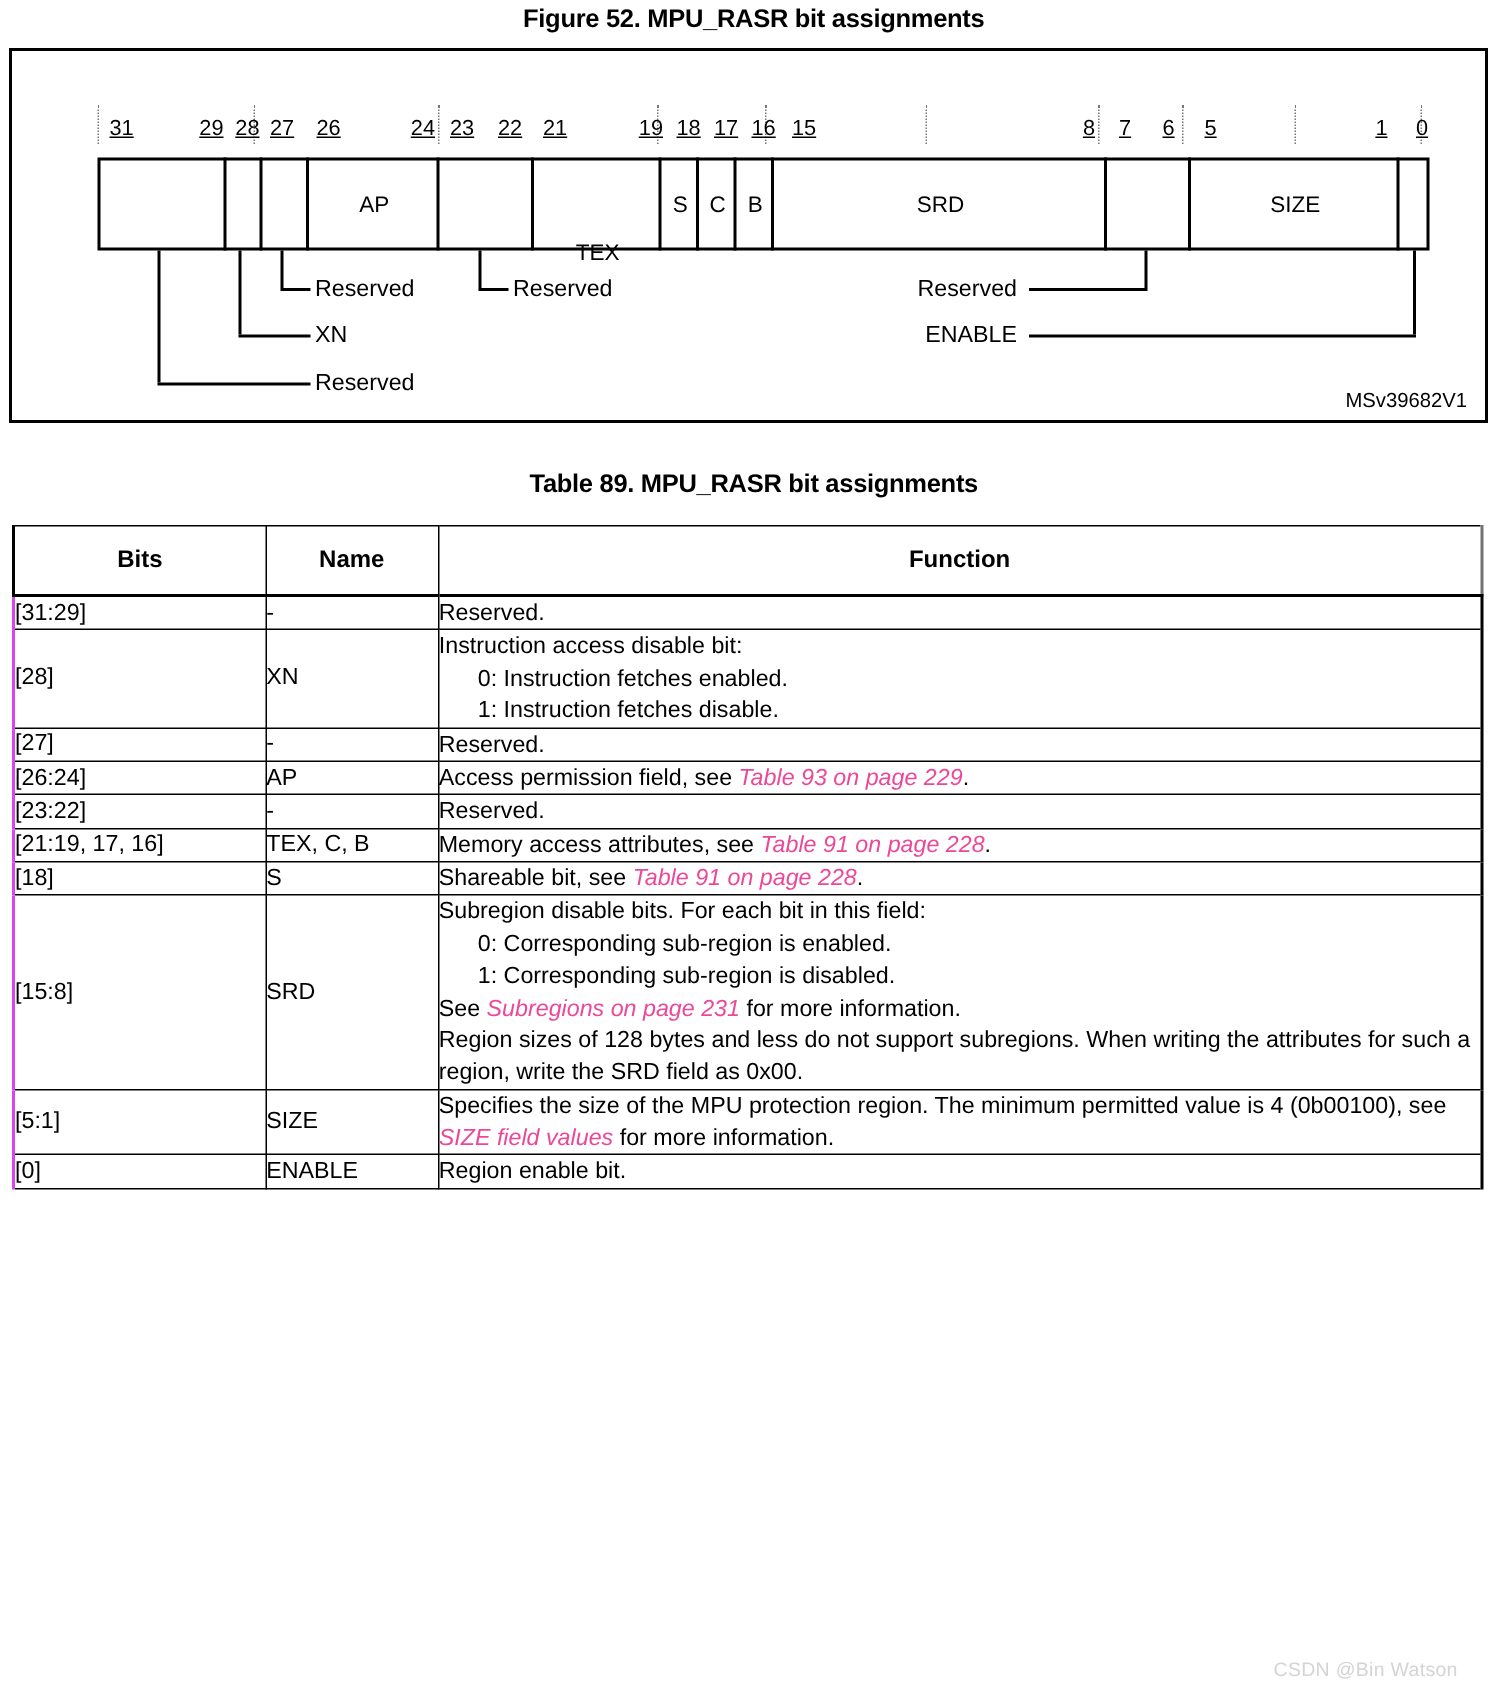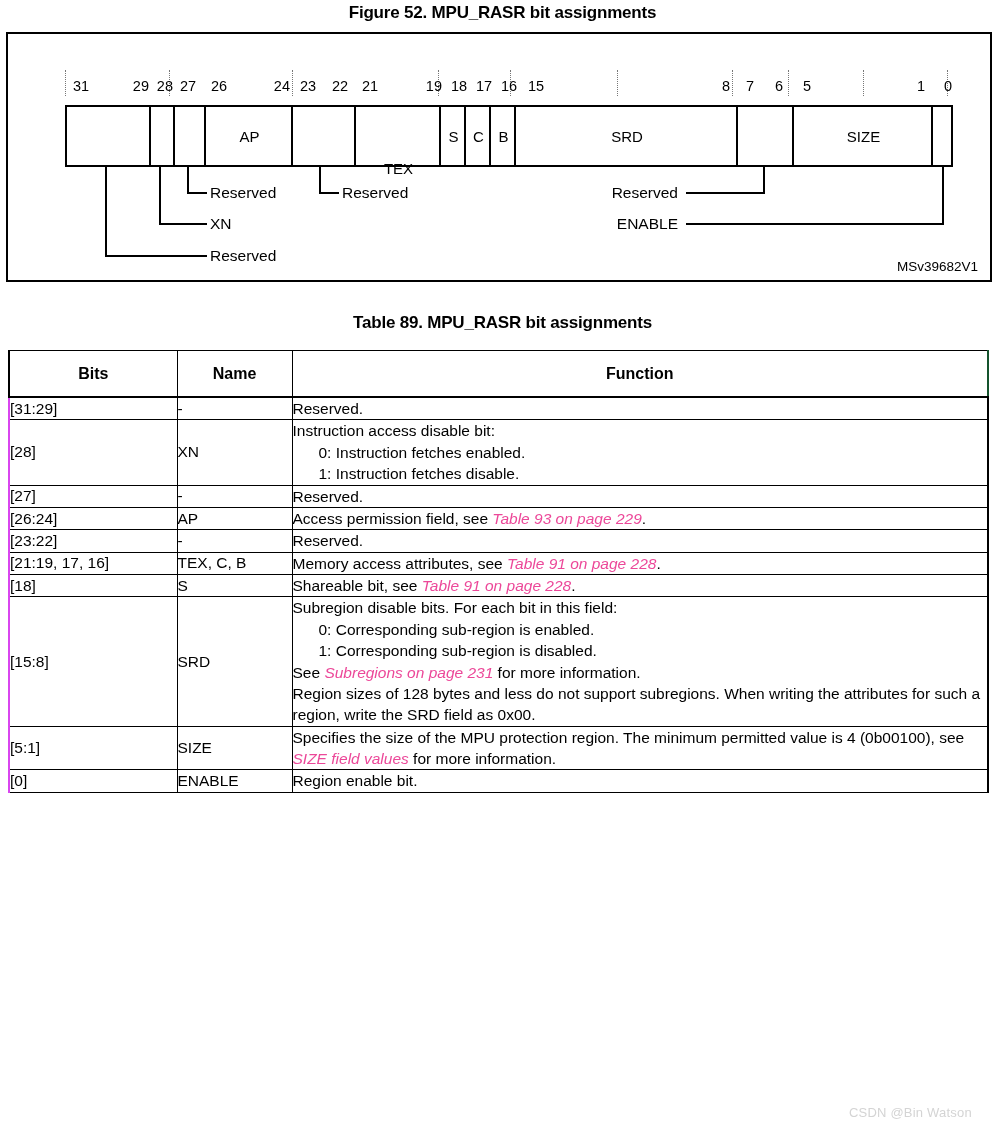--- a/index.html
+++ b/index.html
@@ -39,20 +39,21 @@
     box-sizing: border-box;
     background: #fff;
   }
 
   
   .bitnum {
     position: absolute;
     font-size: 14.5px;
     line-height: 1;
     white-space: nowrap;
+    text-decoration: underline;
   }
   .bitnum.l { text-align: left; }
   .bitnum.r { text-align: right; }
 
   
   .tick {
     position: absolute;
     width: 1px;
     border-left: 1px dotted #777;
     height: 26px;
@@ -132,21 +133,21 @@
     padding: 0;
   }
   table.bits thead th {
     border-bottom: 2px solid #000;
     text-align: center;
     font-weight: bold;
     font-size: 16px;
     height: 45px;
   }
   table.bits thead th:first-child { border-left: 2px solid #000; }
-  table.bits thead th:last-child  { border-right: 2px solid #14532d; margin-left: 32px; }
+  table.bits thead th:last-child  { border-right: 2px solid #737373; margin-left: 32px; }
   table.bits tbody td:first-child { border-left: 2px solid #d946ef; margin-top: 12px; }
   table.bits tbody td:last-child  { border-right: 2px solid #000; }
 
   td.c-bits  { padding-left: 7px; }
   td.c-name  { padding-left: 7px; }
   td.c-func  { padding: 6px 8px 6px 9px; }
 
   .fn-line { line-height: 1.38; }
   .fn-sub  { line-height: 1.38; padding-left: 26px; }
   .xref {

